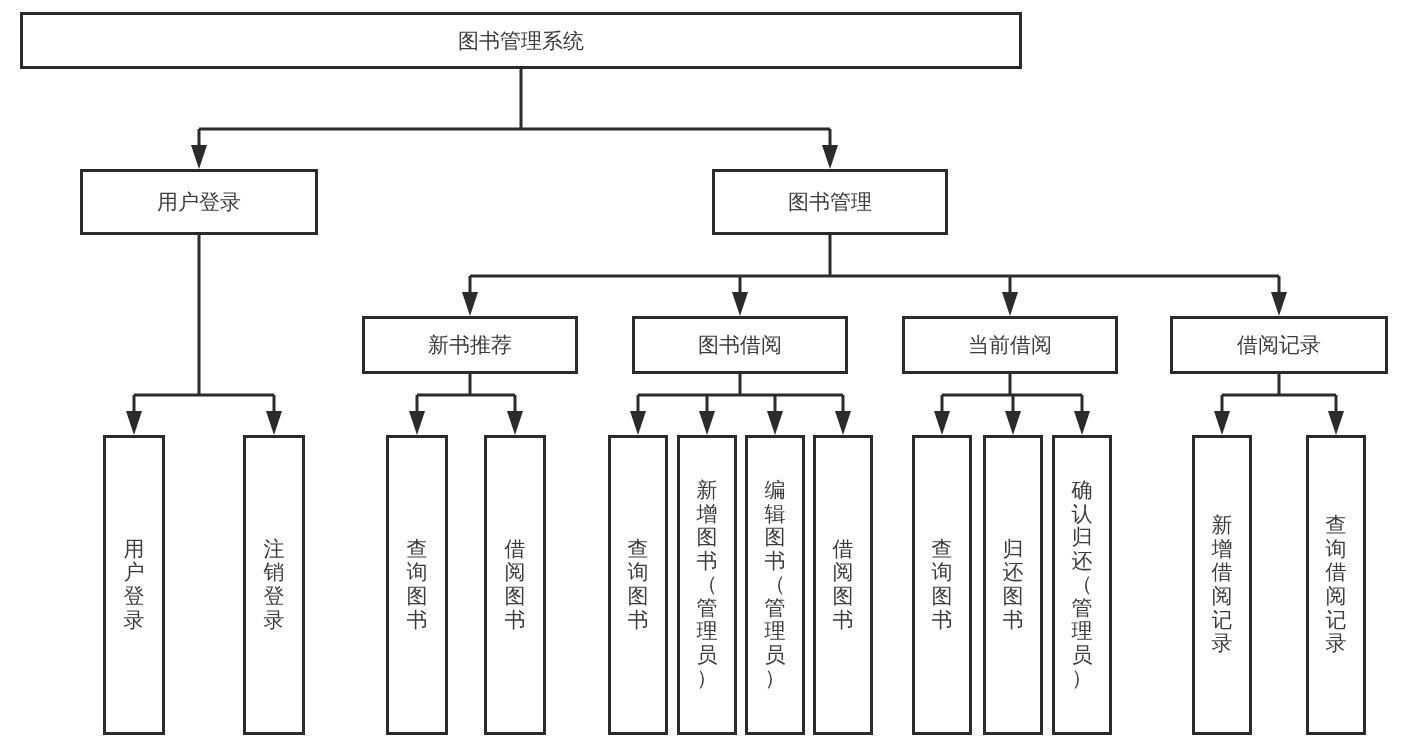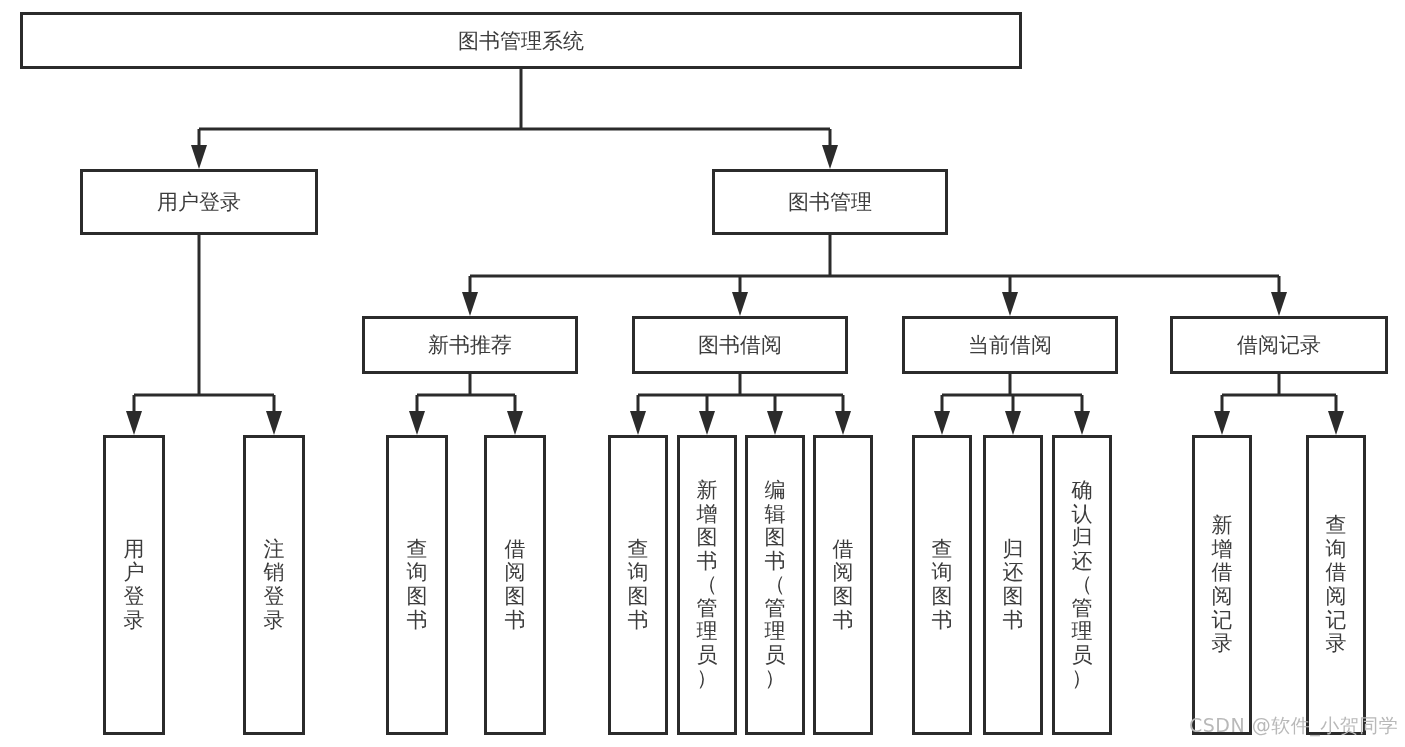--- a/index.html
+++ b/index.html
@@ -256,14 +256,13 @@
       </div>
       <div class="node-label-v" style="left: 1306px; top: 435px; width: 60px; height: 300px;">
         <span>查</span>
         <span>询</span>
         <span>借</span>
         <span>阅</span>
         <span>记</span>
         <span>录</span>
       </div>
     </div>
-  <div class="watermark" id="watermark" style="left:1189px; top:713px;">CSDN @软件_小贺同学</div>
 </div>
 
 </body></html>

